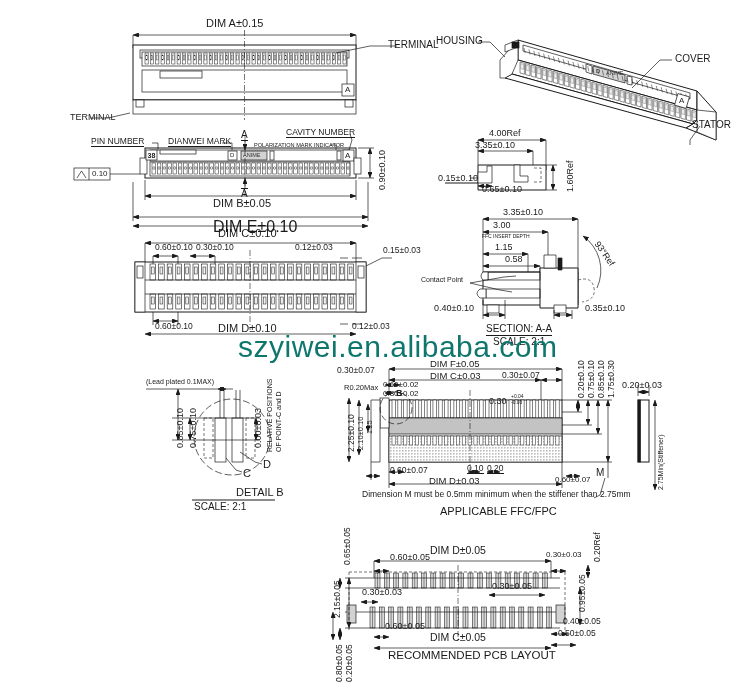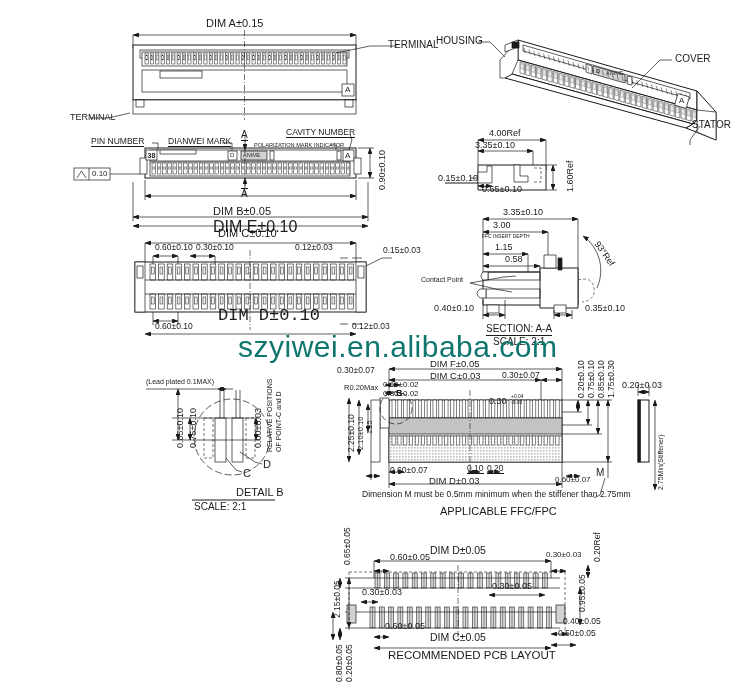--- a/index.html
+++ b/index.html
@@ -1024,30 +1024,30 @@
 <div class="lbl" style="left:254px;top:143px;font-size:5.6px;">POLARIZATION MARK INDICATOR</div>
 <div class="lbl" style="left:286px;top:128px;font-size:8.5px;border-bottom:1px solid #1a1a1a;">CAVITY NUMBER</div>
 <div class="lbl" style="left:241px;top:130px;font-size:10px;border-bottom:1px solid #1a1a1a;">A</div>
 <div class="lbl" style="left:241px;top:188px;font-size:10px;border-top:1px solid #1a1a1a;">A</div>
 <div class="lbl" style="left:345px;top:151.5px;font-size:8px;">A</div>
 <div class="lbl" style="left:345px;top:86px;font-size:8px;">A</div>
 <div class="lbl" style="left:92px;top:170px;font-size:8px;">0.10</div>
 <div class="lbl vt" style="left:378px;top:190px;font-size:9px;">0.90±0.10</div>
 <div class="lbl" style="left:230px;top:152px;font-size:6px;">D</div>
 <div class="lbl" style="left:243px;top:152.5px;font-size:5.5px;color:#333;">ANIME</div>
-<div class="lbl" style="left:213px;top:198px;font-size:11px;margin-top:8px;">DIM  B±0.05</div>
+<div class="lbl" style="left:213px;top:198px;font-size:11px;">DIM  B±0.05</div>
 <div class="lbl" style="left:213px;top:219px;font-size:16px;">DIM  E±0.10</div>
 
 <div class="lbl" style="left:218px;top:228px;font-size:11px;">DIM  C±0.10</div>
 <div class="lbl" style="left:155px;top:243px;font-size:8.5px;">0.60±0.10</div>
 <div class="lbl" style="left:196px;top:243px;font-size:8.5px;">0.30±0.10</div>
 <div class="lbl" style="left:295px;top:243px;font-size:8.5px;">0.12±0.03</div>
 <div class="lbl" style="left:383px;top:246px;font-size:8.5px;">0.15±0.03</div>
 <div class="lbl" style="left:155px;top:322px;font-size:8.5px;">0.60±0.10</div>
-<div class="lbl" style="left:218px;top:307px;font-size:17px;font-family:Liberation Mono, monospace;">DIM  D±0.10</div>
+<div class="lbl" style="left:218px;top:323px;font-size:11px;">DIM  D±0.10</div>
 <div class="lbl" style="left:352px;top:322px;font-size:8.5px;">0.12±0.03</div>
 
 <div class="lbl" style="left:436px;top:36px;font-size:10px;">HOUSING</div>
 <div class="lbl" style="left:675px;top:54px;font-size:10px;">COVER</div>
 <div class="lbl" style="left:692px;top:120px;font-size:10px;">STATOR</div>
 <div class="lbl" style="left:596px;top:68px;font-size:6px;">D</div>
 <div class="lbl" style="left:606px;top:71px;font-size:5.5px;color:#333;">ANIME</div>
 <div class="lbl" style="left:679px;top:97px;font-size:8px;">A</div>
 
 <div class="lbl" style="left:489px;top:129px;font-size:9px;">4.00Ref</div>

